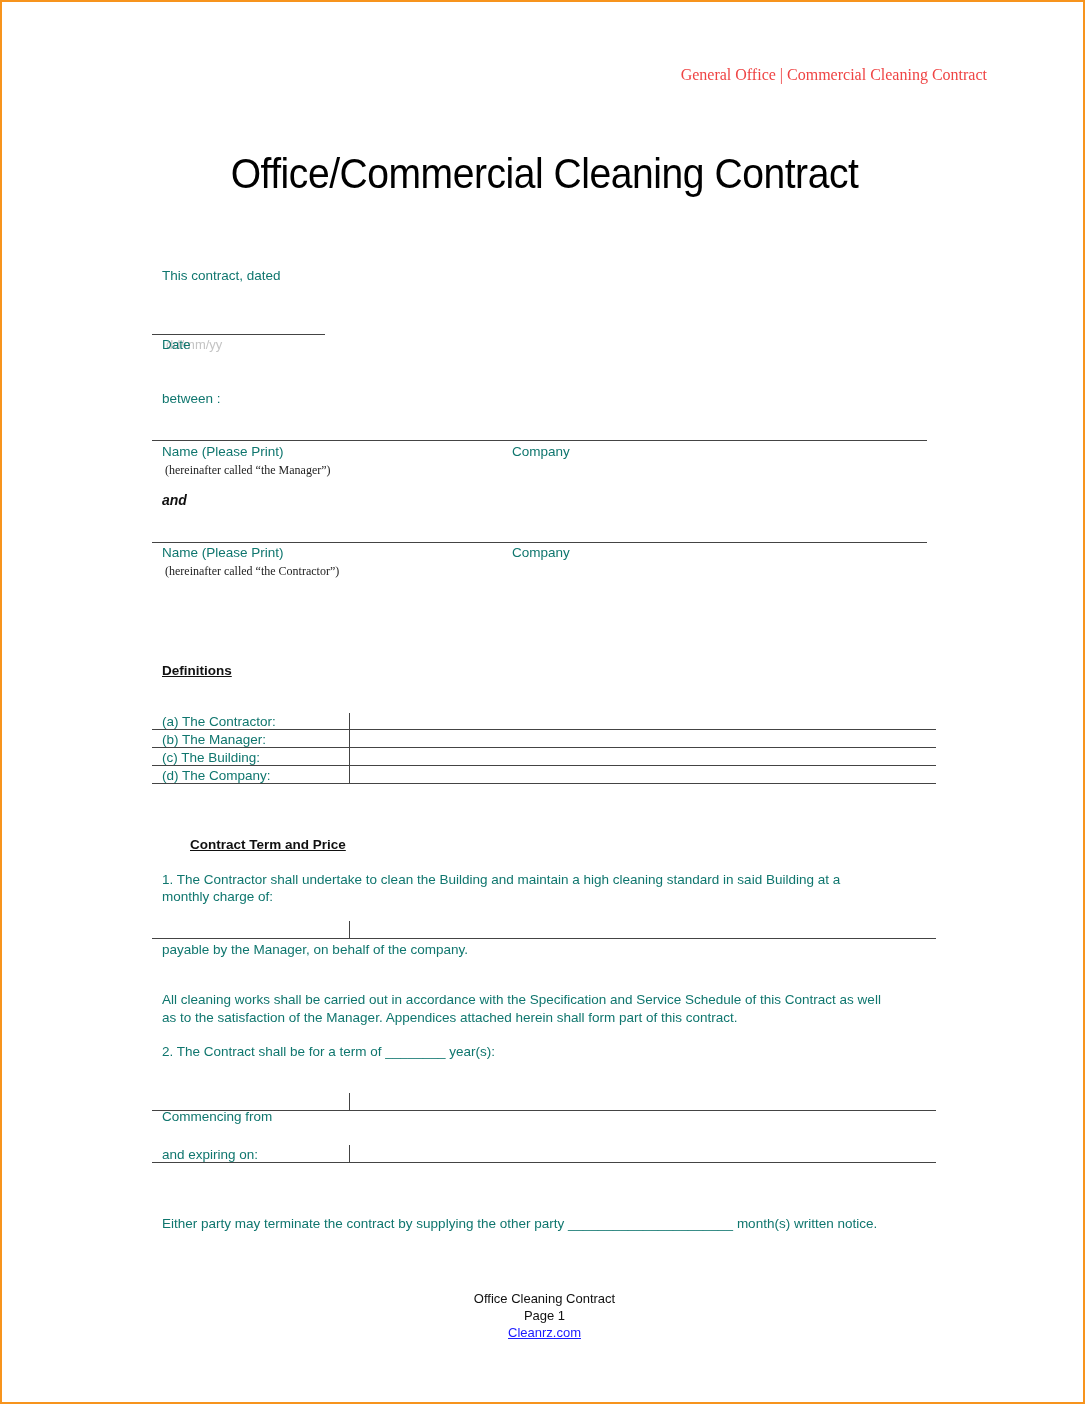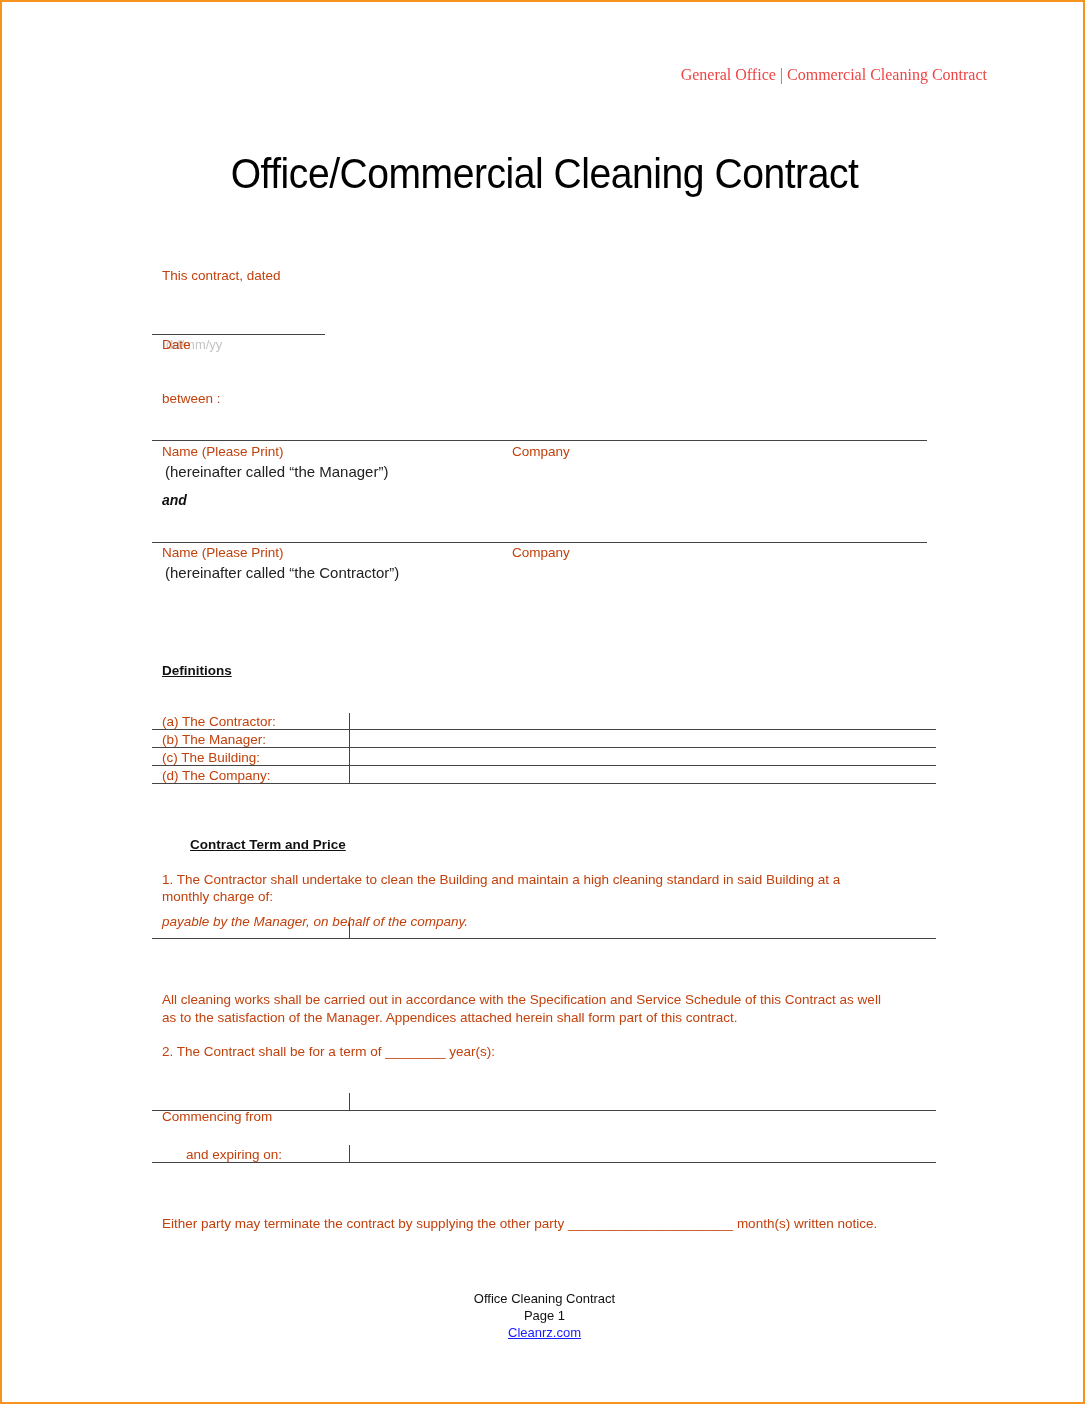--- a/index.html
+++ b/index.html
@@ -13,22 +13,22 @@
   .header-top {
     font-family: "Liberation Serif", "DejaVu Serif", serif;
     font-size: 16px; right: 96px; top: 64px; color: #ef4444;
   }
   .title {
     left: 0; width: 1085px; text-align: center; top: 148px;
     font-size: 42px; letter-spacing: -0.5px; color: #000;
     font-family: "Liberation Sans Narrow", "Liberation Sans", sans-serif;
     transform: scaleX(0.93); transform-origin: center;
   }
-  .txt { font-size: 13.5px; color: #c2410c; }
-  .small { font-size: 15px; color: #222; }
+  .txt { font-size: 13.5px; color: #0f766e; }
+  .small { font-size: 12px; color: #222; font-family: Liberation Serif, serif; }
   .placeholder { font-size: 13px; color: #c4c4c4; }
   .hline { position: absolute; height: 0; border-top: 1.5px solid #444; }
   .vline { position: absolute; width: 0; border-left: 1.5px solid #444; }
   .bold-u { font-weight: bold; text-decoration: underline; font-size: 13.5px; }
   .and-italic { font-weight: bold; font-style: italic; font-size: 14px; }
   .footer { left: 0; width: 1085px; text-align: center; font-size: 13px; }
   .link { color: #1a1aff; text-decoration: underline; cursor: pointer; }
 </style>
 </head>
 <body>
@@ -75,31 +75,31 @@
 <div class="hline" style="left:150px; top:781px; width:784px;"></div>
 
 <div class="abs bold-u" style="left:160px; top:835px;margin-left:28px;">Contract Term and Price</div>
 <div class="abs txt" style="left:160px; top:870px;">1. The Contractor shall undertake to clean the Building and maintain a high cleaning standard in said Building at a</div>
 <div class="abs txt" style="left:160px; top:887px;">monthly charge of:</div>
 
 <div class="vline" style="left:347px; top:919px; height:17px;"></div>
 <div class="abs txt" style="left:352px; top:920px; width:580px; height:15px;"></div>
 <div class="hline" style="left:150px; top:936px; width:784px;"></div>
 
-<div class="abs txt" style="left:160px; top:912px;font-style:italic;">payable by the Manager, on behalf of the company.</div>
+<div class="abs txt" style="left:160px; top:940px;">payable by the Manager, on behalf of the company.</div>
 <div class="abs txt" style="left:160px; top:990px;">All cleaning works shall be carried out in accordance with the Specification and Service Schedule of this Contract as well</div>
 <div class="abs txt" style="left:160px; top:1008px;">as to the satisfaction of the Manager. Appendices attached herein shall form part of this contract.</div>
 <div class="abs txt" style="left:160px; top:1042px;">2. The Contract shall be for a term of ________ year(s):</div>
 
 <div class="abs txt" style="left:160px; top:1107px;">Commencing from</div>
 <div class="vline" style="left:347px; top:1091px; height:17px;"></div>
 <div class="abs txt" style="left:352px; top:1092px; width:580px; height:15px;"></div>
 <div class="hline" style="left:150px; top:1108px; width:784px;"></div>
 
-<div class="abs txt" style="left:160px; top:1145px;margin-left:24px;">and expiring on:</div>
+<div class="abs txt" style="left:160px; top:1145px;">and expiring on:</div>
 <div class="vline" style="left:347px; top:1143px; height:17px;"></div>
 <div class="abs txt" style="left:352px; top:1144px; width:580px; height:15px;"></div>
 <div class="hline" style="left:150px; top:1160px; width:784px;"></div>
 
 <div class="abs txt" style="left:160px; top:1214px;">Either party may  terminate the contract by supplying the other party  ______________________ month(s) written notice.</div>
 
 <div class="abs footer" style="top:1289px;">Office Cleaning Contract</div>
 <div class="abs footer" style="top:1306px;">Page 1</div>
 <div class="abs footer" style="top:1323px;">
   <span class="link">Cleanrz.com</span>

